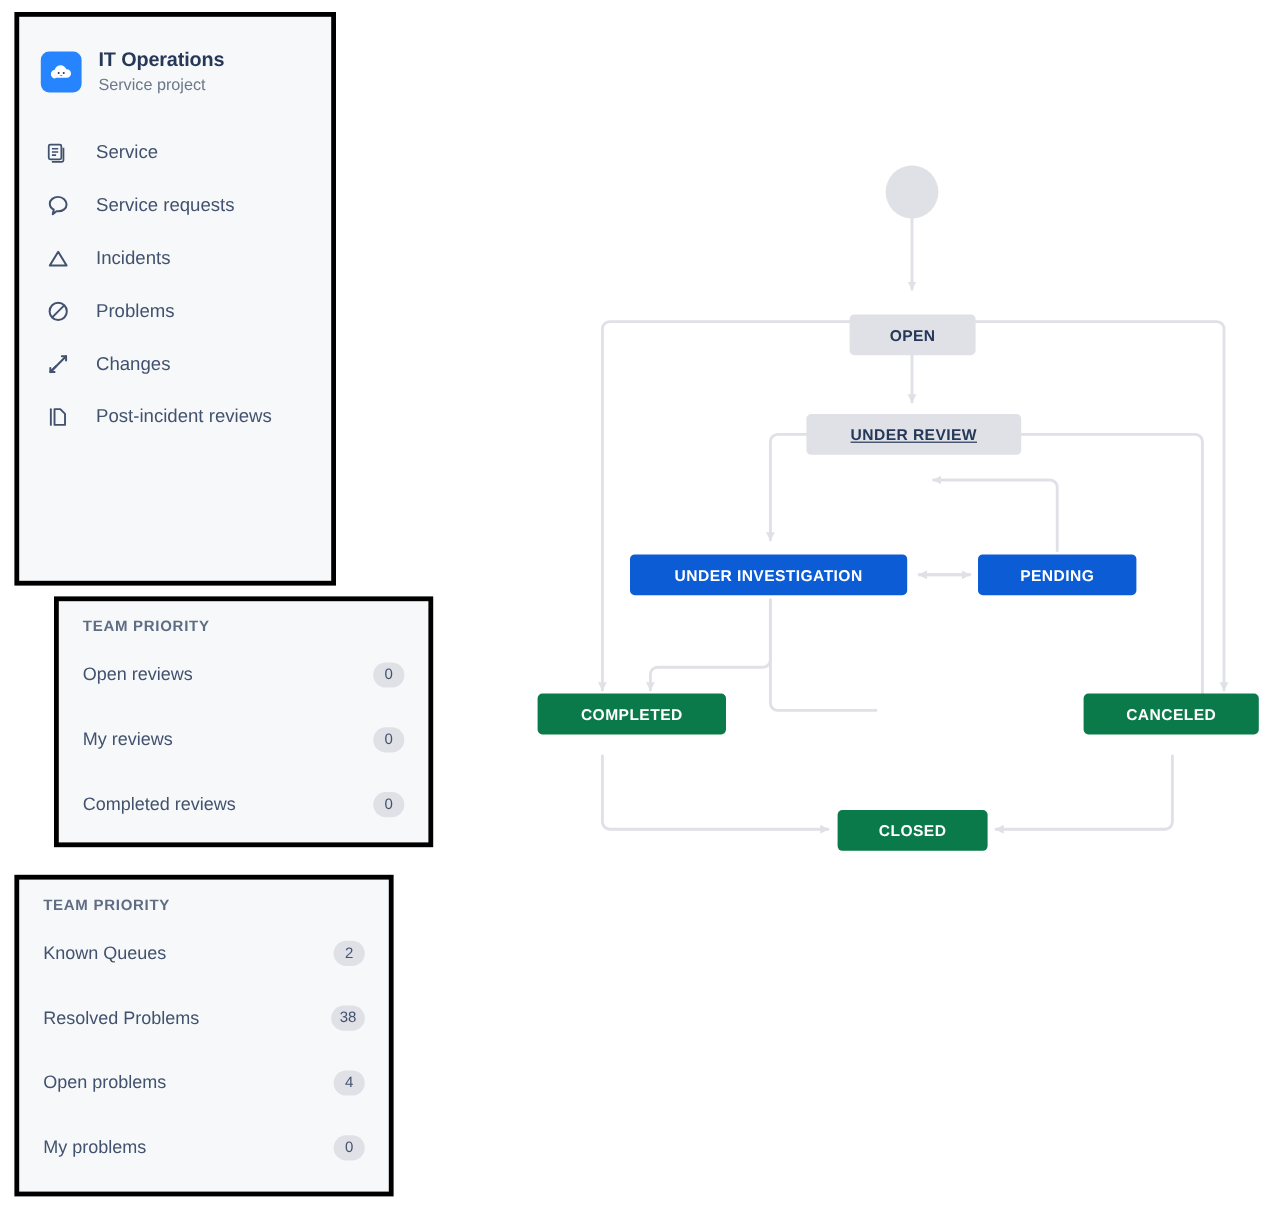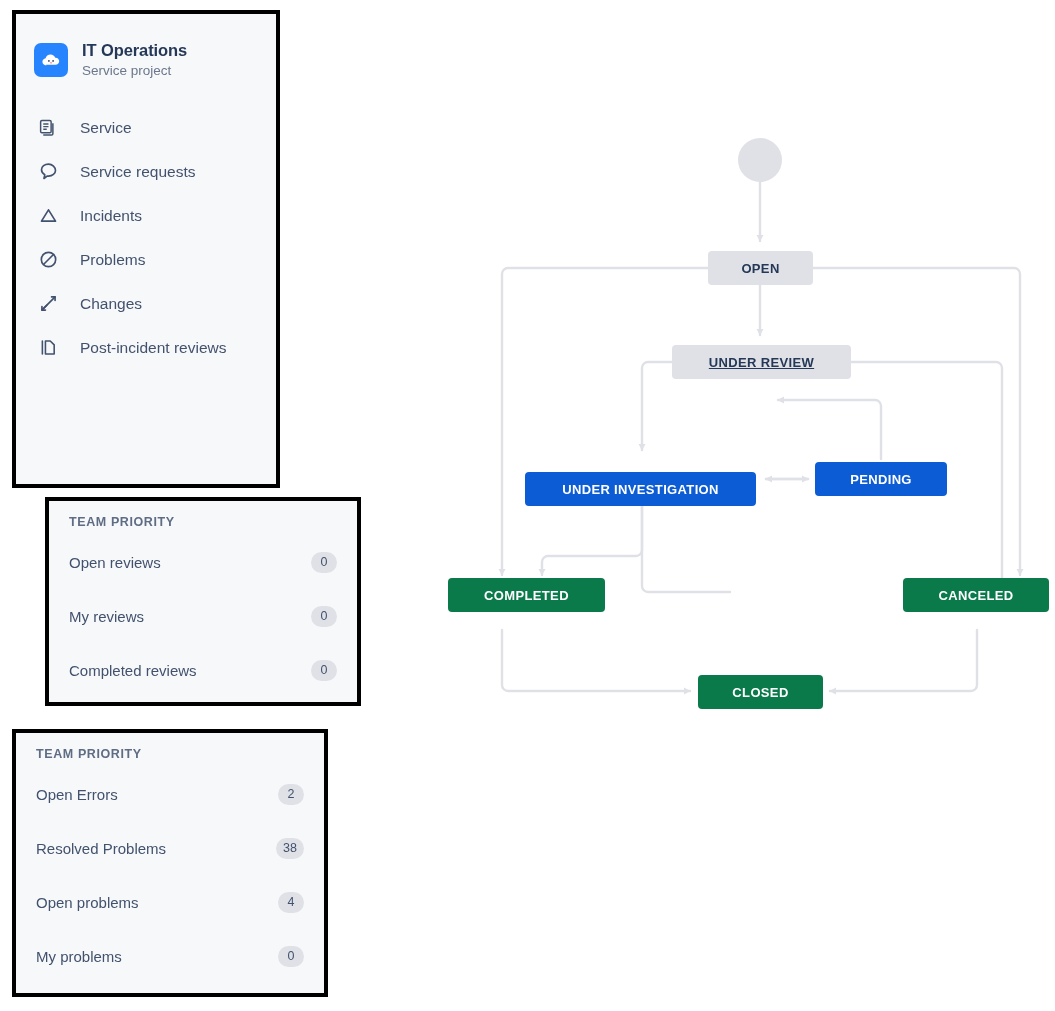--- a/index.html
+++ b/index.html
@@ -280,21 +280,21 @@
       <span class="priority-label">Completed reviews</span>
       <span class="priority-count">0</span>
     </div>
   </div>
 </div>
 
 <div class="panel" id="problems-panel">
   <div class="panel-heading">TEAM PRIORITY</div>
   <div class="priority-list">
     <div class="priority-row">
-      <span class="priority-label">Open Errors</span>
+      <span class="priority-label">Known Queues</span>
       <span class="priority-count">2</span>
     </div>
     <div class="priority-row">
       <span class="priority-label">Resolved Problems</span>
       <span class="priority-count">38</span>
     </div>
     <div class="priority-row">
       <span class="priority-label">Open problems</span>
       <span class="priority-count">4</span>
     </div>
@@ -338,25 +338,25 @@
 
       <path d="M72 520 V 575 a6 6 0 0 0 6 6 H 260" marker-end="url(#ah)"></path>
 
       <path d="M547 520 V 575 a6 6 0 0 1 -6 6 H 400" marker-end="url(#ah)"></path>
 
     </g>
   </svg>
 
   <div class="wf-start" style="left:308px; top:28px;"></div>
 
-  <div class="wf-node gray" style="left:278px; top:141px; width:105px; height:34px;text-align:center;">OPEN</div>
+  <div class="wf-node gray" style="left:278px; top:152px; width:105px; height:34px;text-align:center;">OPEN</div>
 
   <div class="wf-node gray" style="left:242px; top:235px; width:179px; height:34px;text-decoration:underline;">UNDER REVIEW</div>
 
-  <div class="wf-node blue" style="left:95px; top:352px; width:231px; height:34px;margin-top:10px;">UNDER INVESTIGATION</div>
+  <div class="wf-node blue" style="left:95px; top:352px; width:231px; height:34px;">UNDER INVESTIGATION</div>
 
   <div class="wf-node blue" style="left:385px; top:352px; width:132px; height:34px;">PENDING</div>
 
   <div class="wf-node green" style="left:18px; top:468px; width:157px; height:34px;">COMPLETED</div>
 
   <div class="wf-node green" style="left:473px; top:468px; width:146px; height:34px;">CANCELED</div>
 
   <div class="wf-node green" style="left:268px; top:565px; width:125px; height:34px;">CLOSED</div>
 
 </div>

